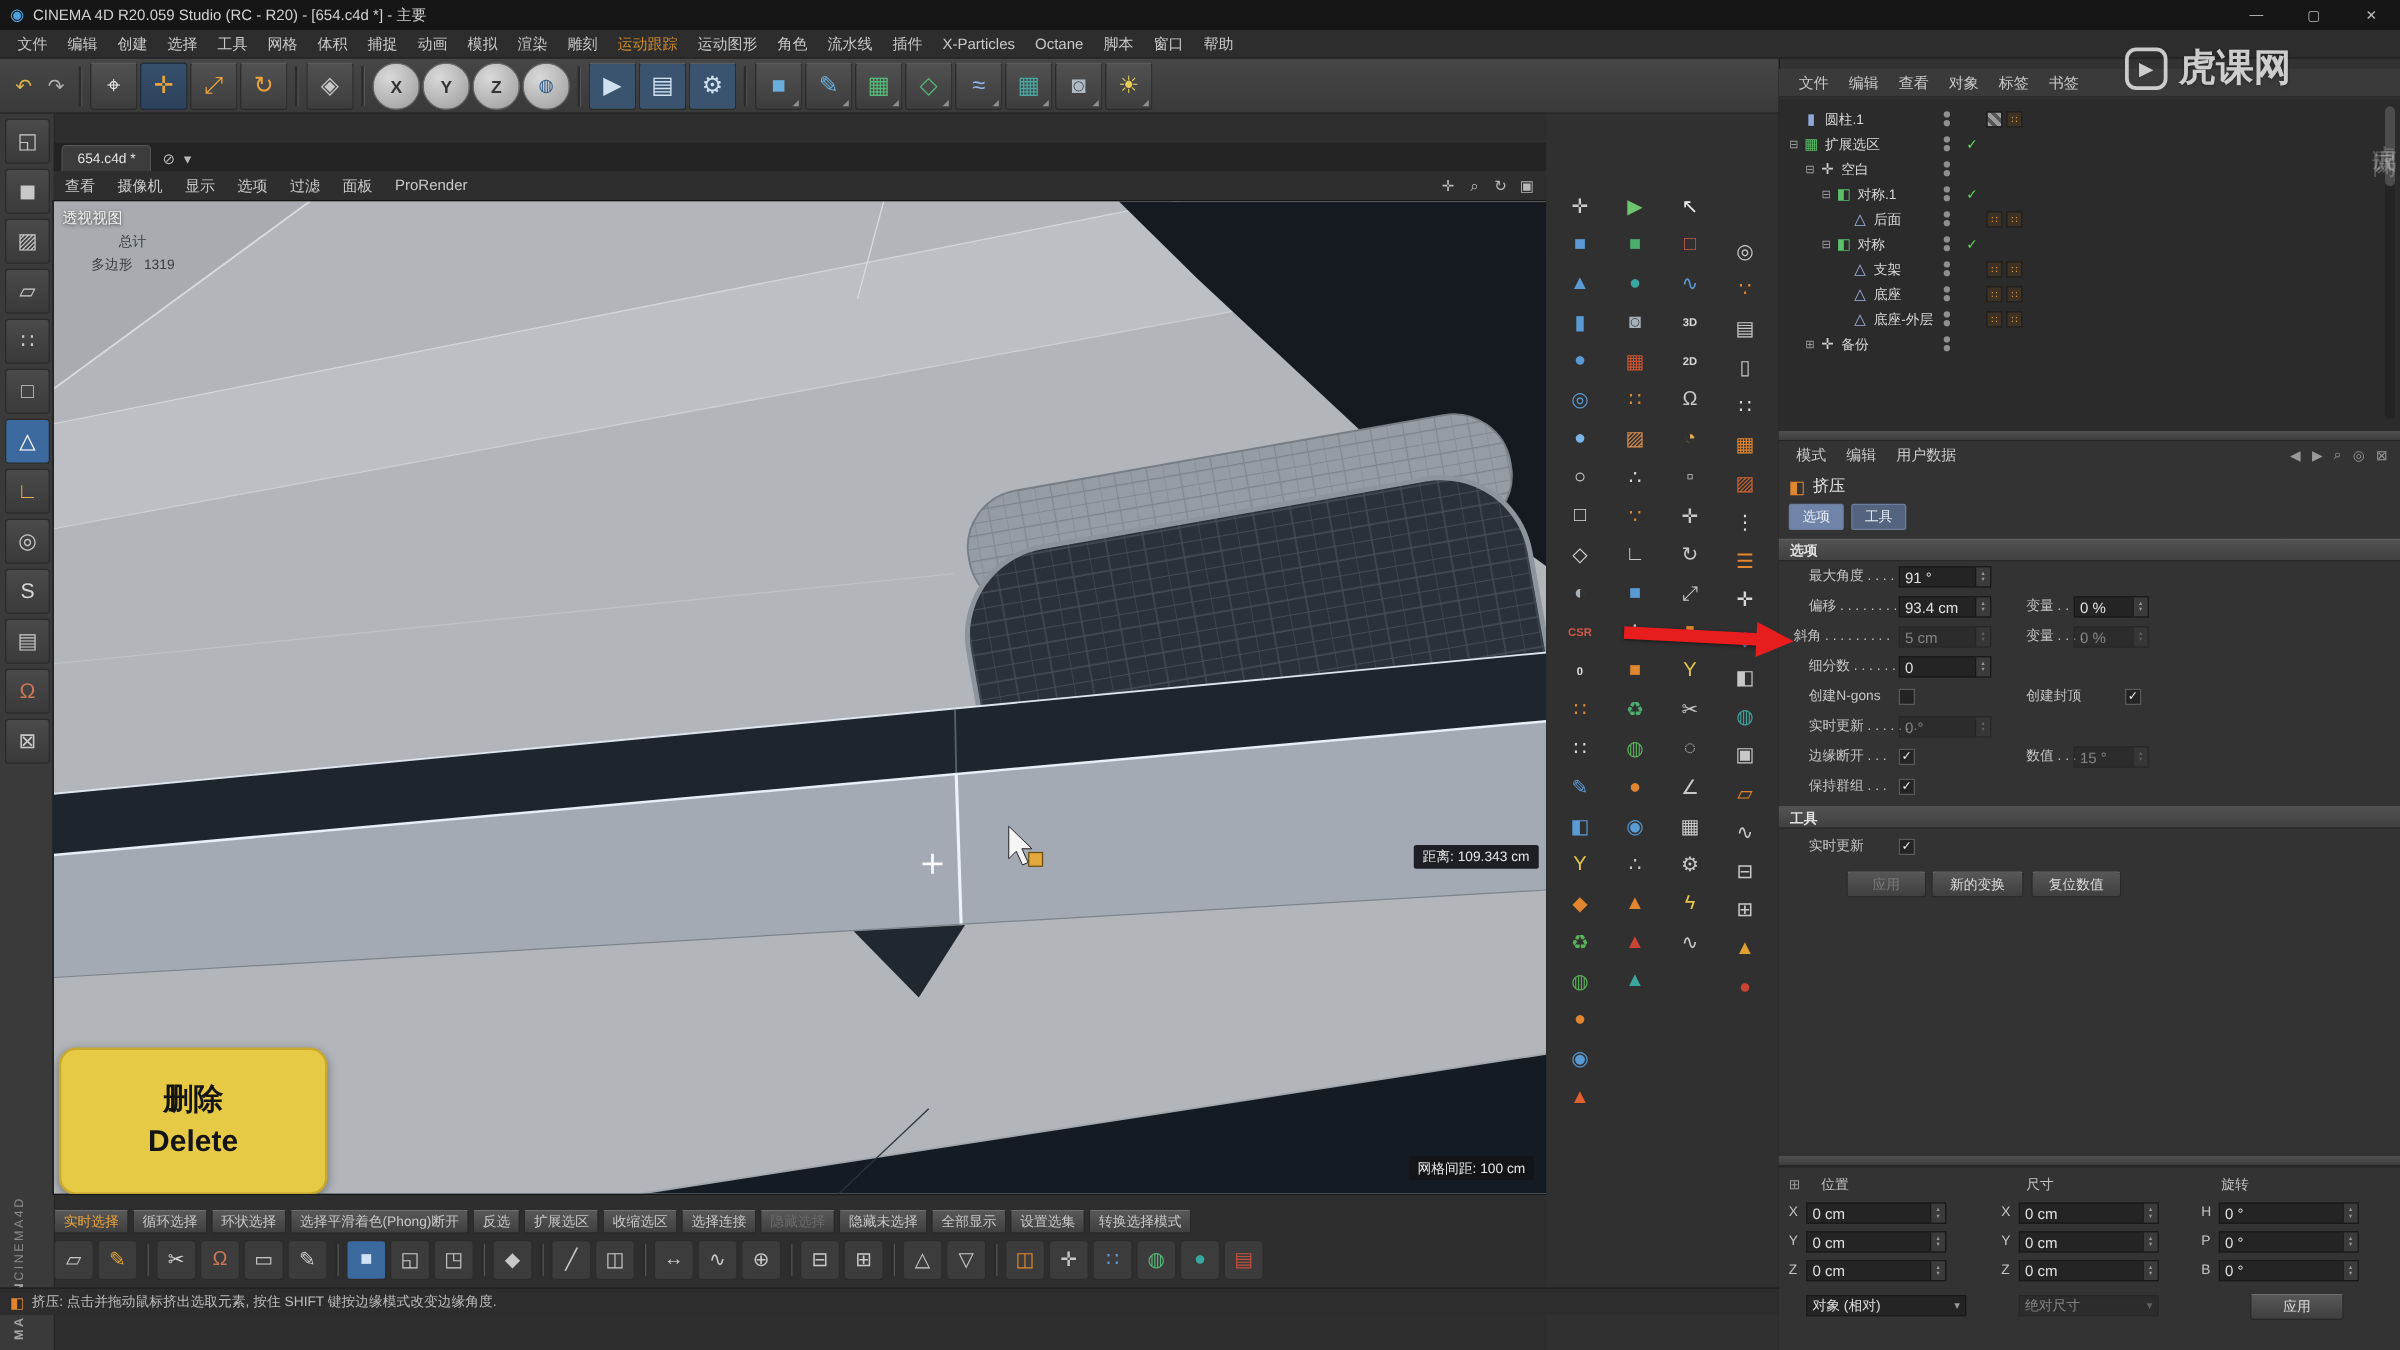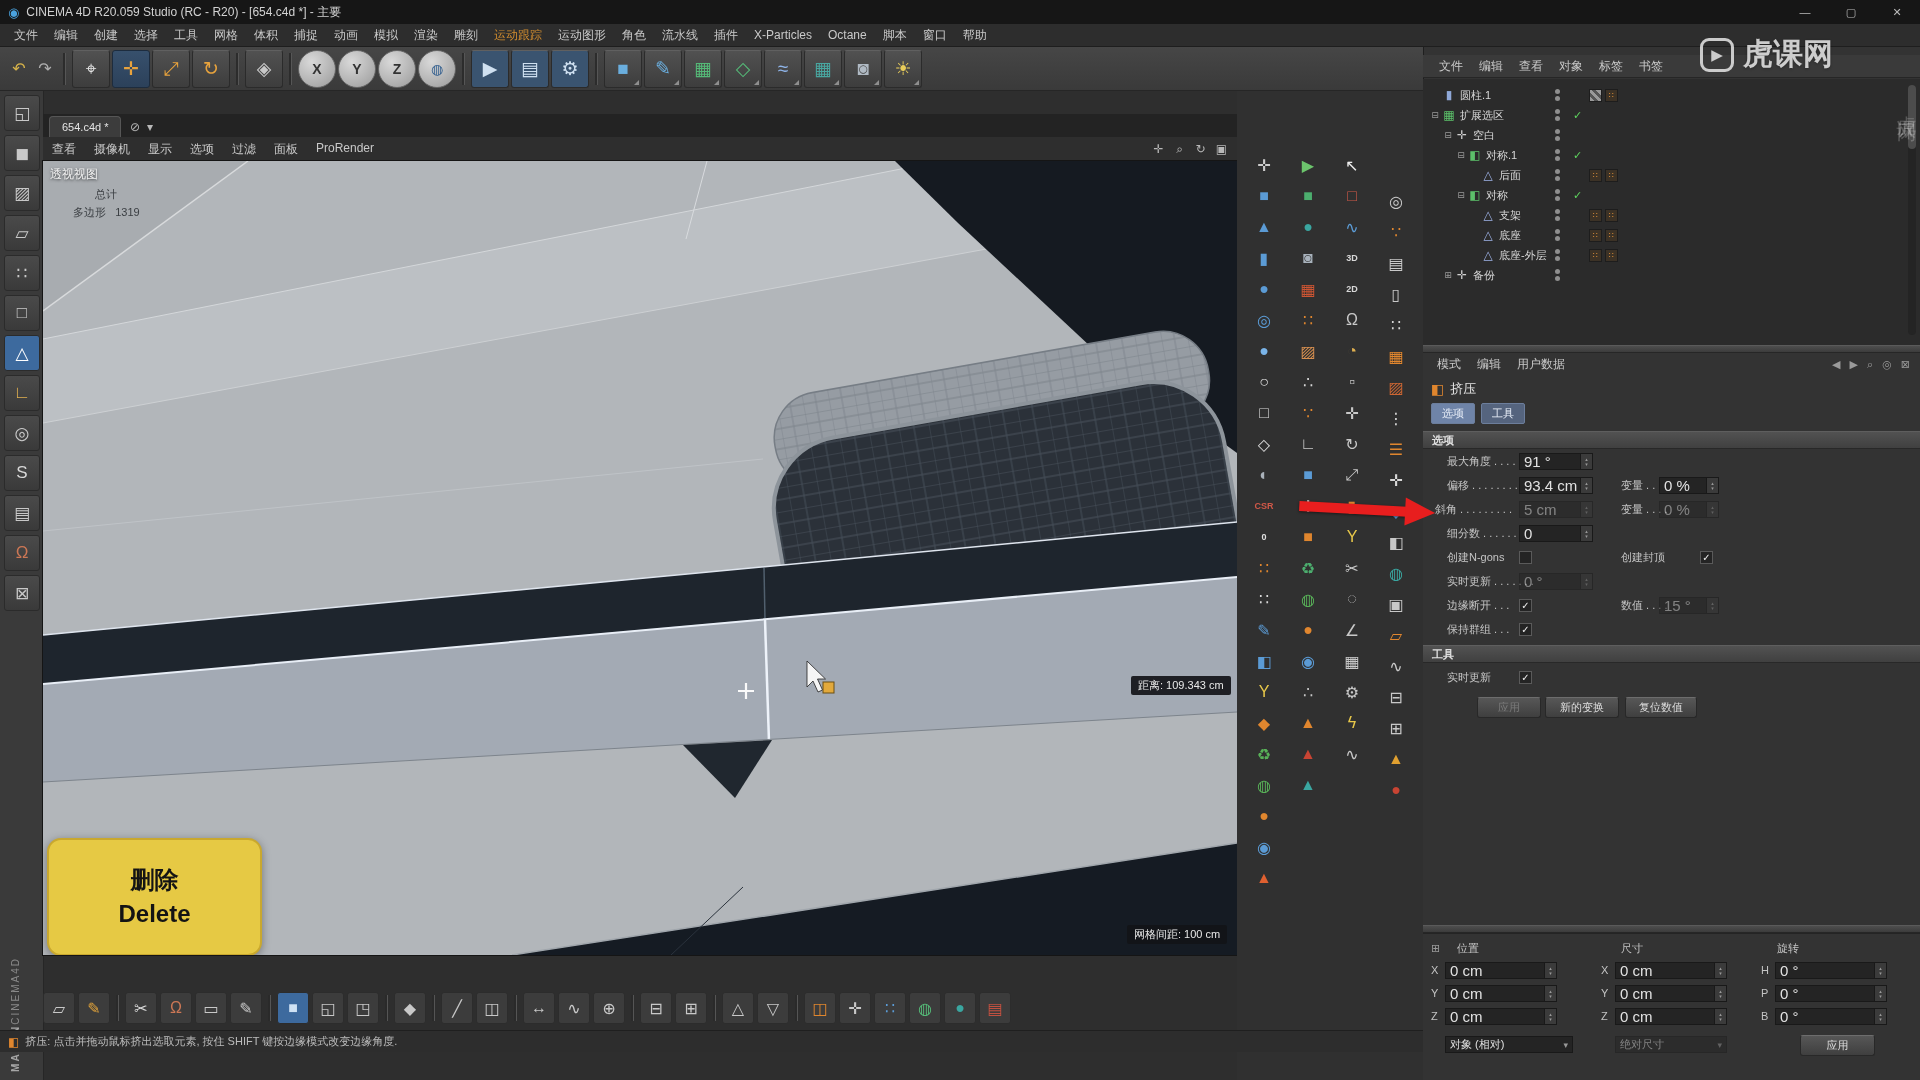--- a/index.html
+++ b/index.html
@@ -71,21 +71,21 @@
   .am-menu{position:absolute;left:0;top:0;width:100%;height:23px;display:flex;align-items:center;padding-left:6px;box-sizing:border-box;background:#333}
   .am-icons{margin-left:auto;display:flex;gap:9px;padding-right:10px}
   .am-icons span{font-size:11px;color:#9a9a9a}
   .am-title{position:absolute;left:8px;top:27px;display:flex;align-items:center;gap:6px;font-size:13px;color:#e2e2e2}
   .am-title .ticon{color:#e0862e;font-size:14px}
   .vtab{position:absolute;top:50px;height:19px;padding:0 10px;background:#55647e;border:1px solid #6c7e9c;color:#e8eef8;font-size:11px;display:flex;align-items:center;border-radius:2px}
   .vtab.active{background:#6f84a8}
   .section{position:absolute;left:0;width:100%;height:18px;background:linear-gradient(#525252,#404040);border-top:1px solid #5e5e5e;border-bottom:1px solid #282828;font-size:11px;font-weight:bold;color:#e0e0e0;padding-left:9px;box-sizing:border-box;display:flex;align-items:center}
   .flabel{position:absolute;font-size:11px;color:#c4c4c4;white-space:nowrap;line-height:17px}
   .numfield{position:absolute;height:17px;background:#242424;border:1px solid #191919;display:flex;align-items:stretch;box-sizing:border-box}
-  .numfield .val{flex:1;padding:0 4px;font-size:15px;color:#e2e2e2;display:flex;align-items:center;white-space:nowrap;overflow:hidden}
+  .numfield .val{flex:1;padding:0 4px;font-size:12px;color:#e2e2e2;display:flex;align-items:center;white-space:nowrap;overflow:hidden}
   .numfield .spin{width:11px;border-left:1px solid #191919;display:flex;flex-direction:column;align-items:center;justify-content:center;font-size:5px;color:#999;background:#3b3b3b;line-height:5px}
   .dis{opacity:.45}
   .cbx{position:absolute;width:13px;height:13px;background:#242424;border:1px solid #5a5a5a;display:flex;align-items:center;justify-content:center;font-size:10px;color:#eee;box-sizing:border-box}
   .ambtn{position:absolute;height:19px;background:linear-gradient(#575757,#3f3f3f);border:1px solid #282828;border-top-color:#6d6d6d;border-radius:3px;font-size:11px;color:#ddd;display:flex;align-items:center;justify-content:center}
   .ambtn.disb{color:#7a7a7a}
   .coords{left:1423px;top:933px;width:497px;height:147px;background:#333;border-top:1px solid #242424}
   .dropfield{position:absolute;height:17px;background:#242424;border:1px solid #191919;display:flex;align-items:center;font-size:11px;color:#e0e0e0;padding:0 4px;box-sizing:border-box}
   .dropfield .caret{margin-left:auto;color:#999;font-size:9px}
   
   .selbar{left:43px;top:967px;width:1194px;height:20px;display:flex;gap:3px;align-items:center}
@@ -907,20 +907,35 @@
         <span class="val">0 °</span>
         <span class="spin">▴<br>▾</span>
       </div>
       <div class="flabel" style="left: 338px; top: 74px;">B</div>
       <div class="numfield" style="left: 352px; top: 74px; width: 112px;">
         <span class="val">0 °</span>
         <span class="spin">▴<br>▾</span>
       </div>
     </div>
 
+  <div class="abs selbar" id="selbar">
+      <div class="selbtn accent">实时选择</div>
+      <div class="selbtn">循环选择</div>
+      <div class="selbtn">环状选择</div>
+      <div class="selbtn">选择平滑着色(Phong)断开</div>
+      <div class="selbtn">反选</div>
+      <div class="selbtn">扩展选区</div>
+      <div class="selbtn">收缩选区</div>
+      <div class="selbtn">选择连接</div>
+      <div class="selbtn disb">隐藏选择</div>
+      <div class="selbtn">隐藏未选择</div>
+      <div class="selbtn">全部显示</div>
+      <div class="selbtn">设置选集</div>
+      <div class="selbtn">转换选择模式</div>
+    </div>
   <div class="abs btoolbar" id="btoolbar">
       <div class="bicon" style="color: rgb(200, 200, 200);">
         <span>▱</span>
       </div>
       <div class="bicon" style="color: rgb(224, 162, 58);">
         <span>✎</span>
       </div>
       <div class="bsep"></div>
       <div class="bicon" style="color: rgb(216, 216, 216);">
         <span>✂</span>

